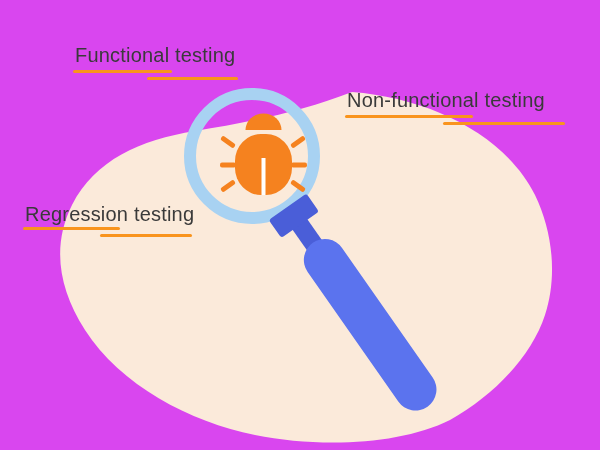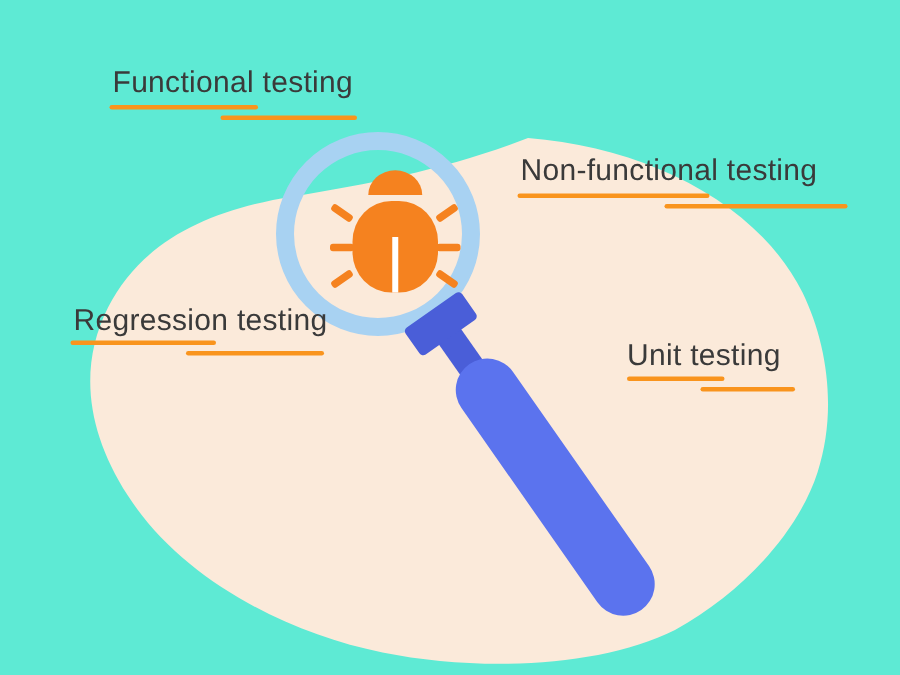--- a/index.html
+++ b/index.html
@@ -1,17 +1,17 @@
 <!DOCTYPE html>
 <html><head>
 <meta charset="utf-8">
 <style>
   html,body{margin:0;padding:0;}
   #stage{
-    position:relative;width:600px;height:450px;background:#5eead4;
+    position:relative;width:600px;height:450px;background:#d946ef;
     overflow:hidden;font-family:"Liberation Sans", sans-serif;
   }
   #scene{position:absolute;left:0;top:0;}
   .label{
     position:absolute;color:#3a3a3a;font-size:20px;font-weight:500;
     letter-spacing:0.2px;white-space:nowrap;line-height:22px;
   }
   .ul{
     position:absolute;height:3px;background:#F9941D;border-radius:2px;display:block;
   }
@@ -52,32 +52,27 @@
       <rect x="261.5" y="158" width="4" height="37" fill="#ffffff"></rect>
     </g>
   </svg>
 
   <div class="label" style="left:75px;top:44px;">
     <span>Functional testing</span>
     <span class="ul" style="left:-2px;top:26px;width:99px;"></span>
     <span class="ul" style="left:72px;top:33px;width:91px;"></span>
   </div>
 
-  <div class="label" style="left:347px;top:103px;">
+  <div class="label" style="left:347px;top:89px;">
     <span>Non-functional testing</span>
     <span class="ul" style="left:-2px;top:26px;width:128px;"></span>
     <span class="ul" style="left:96px;top:33px;width:122px;"></span>
   </div>
 
-  <div class="label" style="left:25px;top:203px;margin-left:24px;">
+  <div class="label" style="left:25px;top:203px;">
     <span>Regression testing</span>
     <span class="ul" style="left:-2px;top:24px;width:97px;"></span>
     <span class="ul" style="left:75px;top:31px;width:92px;"></span>
   </div>
 
-  <div class="label" style="left:418px;top:226px;">
-    <span>Unit testing</span>
-    <span class="ul" style="left:0px;top:25px;width:65px;"></span>
-    <span class="ul" style="left:49px;top:32px;width:63px;"></span>
-  </div>
 
 
 </div>
 
 </body></html>

